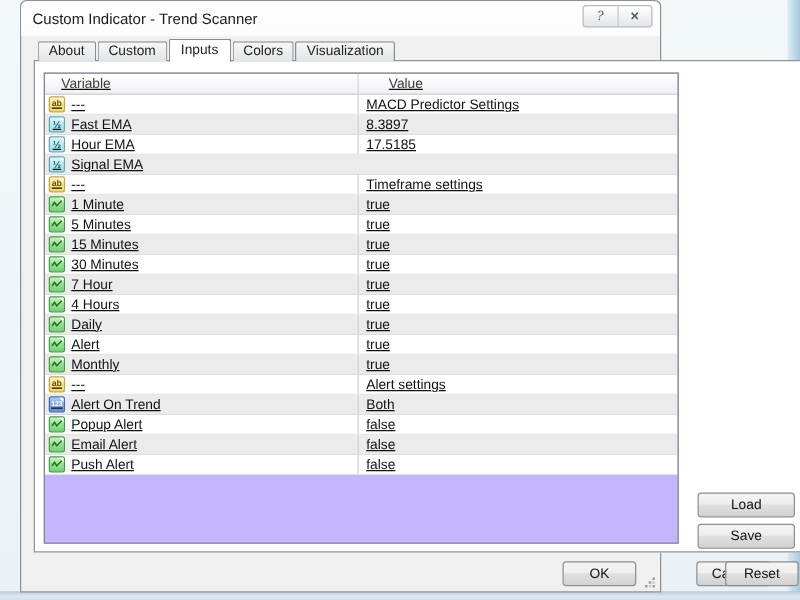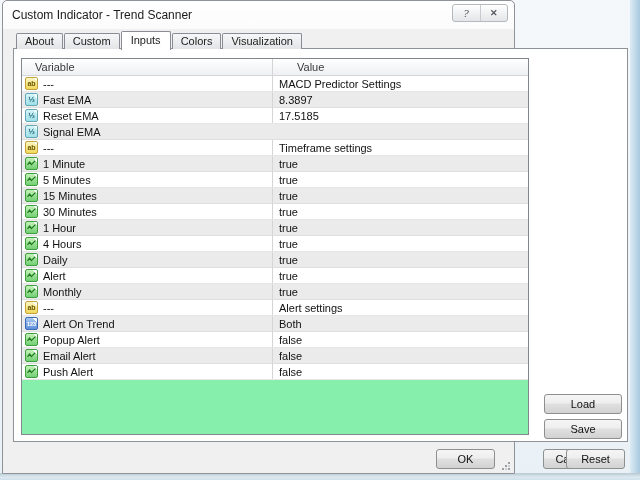--- a/index.html
+++ b/index.html
@@ -4,21 +4,21 @@
 <style>
   html,body{margin:0;padding:0;}
   .screen{position:relative;width:640px;height:480px;overflow:hidden;
     font-family:"Liberation Sans",sans-serif;font-size:11px;color:#111;
     background:linear-gradient(180deg,#f4f8fa 0%,#eaf1f6 100%);}
   .right-bg{position:absolute;top:0;right:0;width:10px;height:480px;
     background:linear-gradient(90deg,#dcebf5,#a9c9de);}
   .bottom-bg{position:absolute;left:0;bottom:0;width:640px;height:7px;
     background:linear-gradient(180deg,#b9c9d2,#dde9ef 60%,#cfe2ec);}
 
-  .window{position:absolute;left:2px;top:0;width:513px;height:474px;
+  .window{position:absolute;left:16px;top:0;width:513px;height:474px;
     background:#f0f0f0;border:1px solid #8e9299;border-radius:5px 5px 0 0;
     box-sizing:border-box;}
   .titlebar{position:relative;height:28px;background:linear-gradient(#ffffff,#fbfbfb);
     border-radius:5px 5px 0 0;}
   .title{position:absolute;left:9px;top:7px;font-size:12px;color:#1b1b1b;white-space:nowrap;}
   .caption{position:absolute;right:6px;top:3px;width:54px;height:16px;
     border:1px solid #b4b9be;border-radius:3px;overflow:hidden;
     background:linear-gradient(#ffffff,#e3e5e8);display:flex;}
   .cap-btn{flex:1;display:flex;align-items:center;justify-content:center;
     color:#53575c;cursor:pointer;}
@@ -31,21 +31,21 @@
   .tab{height:15px;line-height:15px;padding:0 8px;margin-right:1px;
     border:1px solid #898c95;border-bottom:none;border-radius:2px 2px 0 0;
     background:linear-gradient(#f6f7f8,#e2e4e7);color:#222;cursor:pointer;white-space:nowrap;}
   .tab.active{background:#fff;height:18px;line-height:17px;margin-bottom:-1px;
     padding:0 9px;position:relative;z-index:4;cursor:default;}
 
   .tabpage{position:absolute;left:10px;top:47px;width:615px;height:394px;
     background:#fff;border:1px solid #8e9299;box-sizing:border-box;z-index:2;}
 
   .grid{position:absolute;left:7px;top:9px;width:508px;height:377px;
-    border:1px solid #82878f;box-sizing:border-box;background:#86efac;overflow:hidden;}
+    border:1px solid #82878f;box-sizing:border-box;background:#c4b5fd;overflow:hidden;text-decoration:underline;}
   .grid-header{display:flex;height:17px;box-sizing:border-box;
     background:linear-gradient(#ffffff,#eef0f3);border-bottom:1px solid #d5d5d5;}
   .gh-var{width:250px;box-sizing:border-box;padding-left:13px;line-height:16px;color:#3a3a3a;}
   .gh-val{flex:1;border-left:1px solid #d5d5d5;padding-left:24px;line-height:16px;color:#3a3a3a;}
   .row{display:flex;height:16px;box-sizing:border-box;border-bottom:1px solid #e6e6e6;
     background:#fff;cursor:default;}
   .row.alt{background:#ebebeb;border-bottom-color:#dedede;}
   .cell-var{width:250px;box-sizing:border-box;display:flex;align-items:center;padding-left:3px;overflow:hidden;}
   .cell-val{flex:1;border-left:1px solid #d5d5d5;box-sizing:border-box;display:flex;align-items:center;padding-left:6px;overflow:hidden;}
   .var-label,.val-label{white-space:nowrap;}
@@ -125,21 +125,21 @@
       <span class="var-label">Fast EMA</span>
     </div>
     <div class="cell-val">
       <span class="val-label">8.3897</span>
     </div>
   </div>
 
   <div class="row">
     <div class="cell-var">
       <span class="icon icon-double">½</span>
-      <span class="var-label">Reset EMA</span>
+      <span class="var-label">Hour EMA</span>
     </div>
     <div class="cell-val">
       <span class="val-label">17.5185</span>
     </div>
   </div>
 
   <div class="row alt">
     <div class="cell-var">
       <span class="icon icon-double">½</span>
       <span class="var-label">Signal EMA</span>
@@ -212,21 +212,21 @@
     </div>
   </div>
 
   <div class="row alt">
     <div class="cell-var">
       <span class="icon icon-bool">
                   <svg width="9" height="7" viewBox="0 0 9 7">
                     <polyline points="0.5,4.8 2.6,2 4.4,4.6 8.4,0.6" fill="none" stroke="#1f7a1f" stroke-width="1.3"></polyline>
                   </svg>
                 </span>
-      <span class="var-label">1 Hour</span>
+      <span class="var-label">7 Hour</span>
     </div>
     <div class="cell-val">
       <span class="val-label">true</span>
     </div>
   </div>
 
   <div class="row">
     <div class="cell-var">
       <span class="icon icon-bool">
                   <svg width="9" height="7" viewBox="0 0 9 7">

